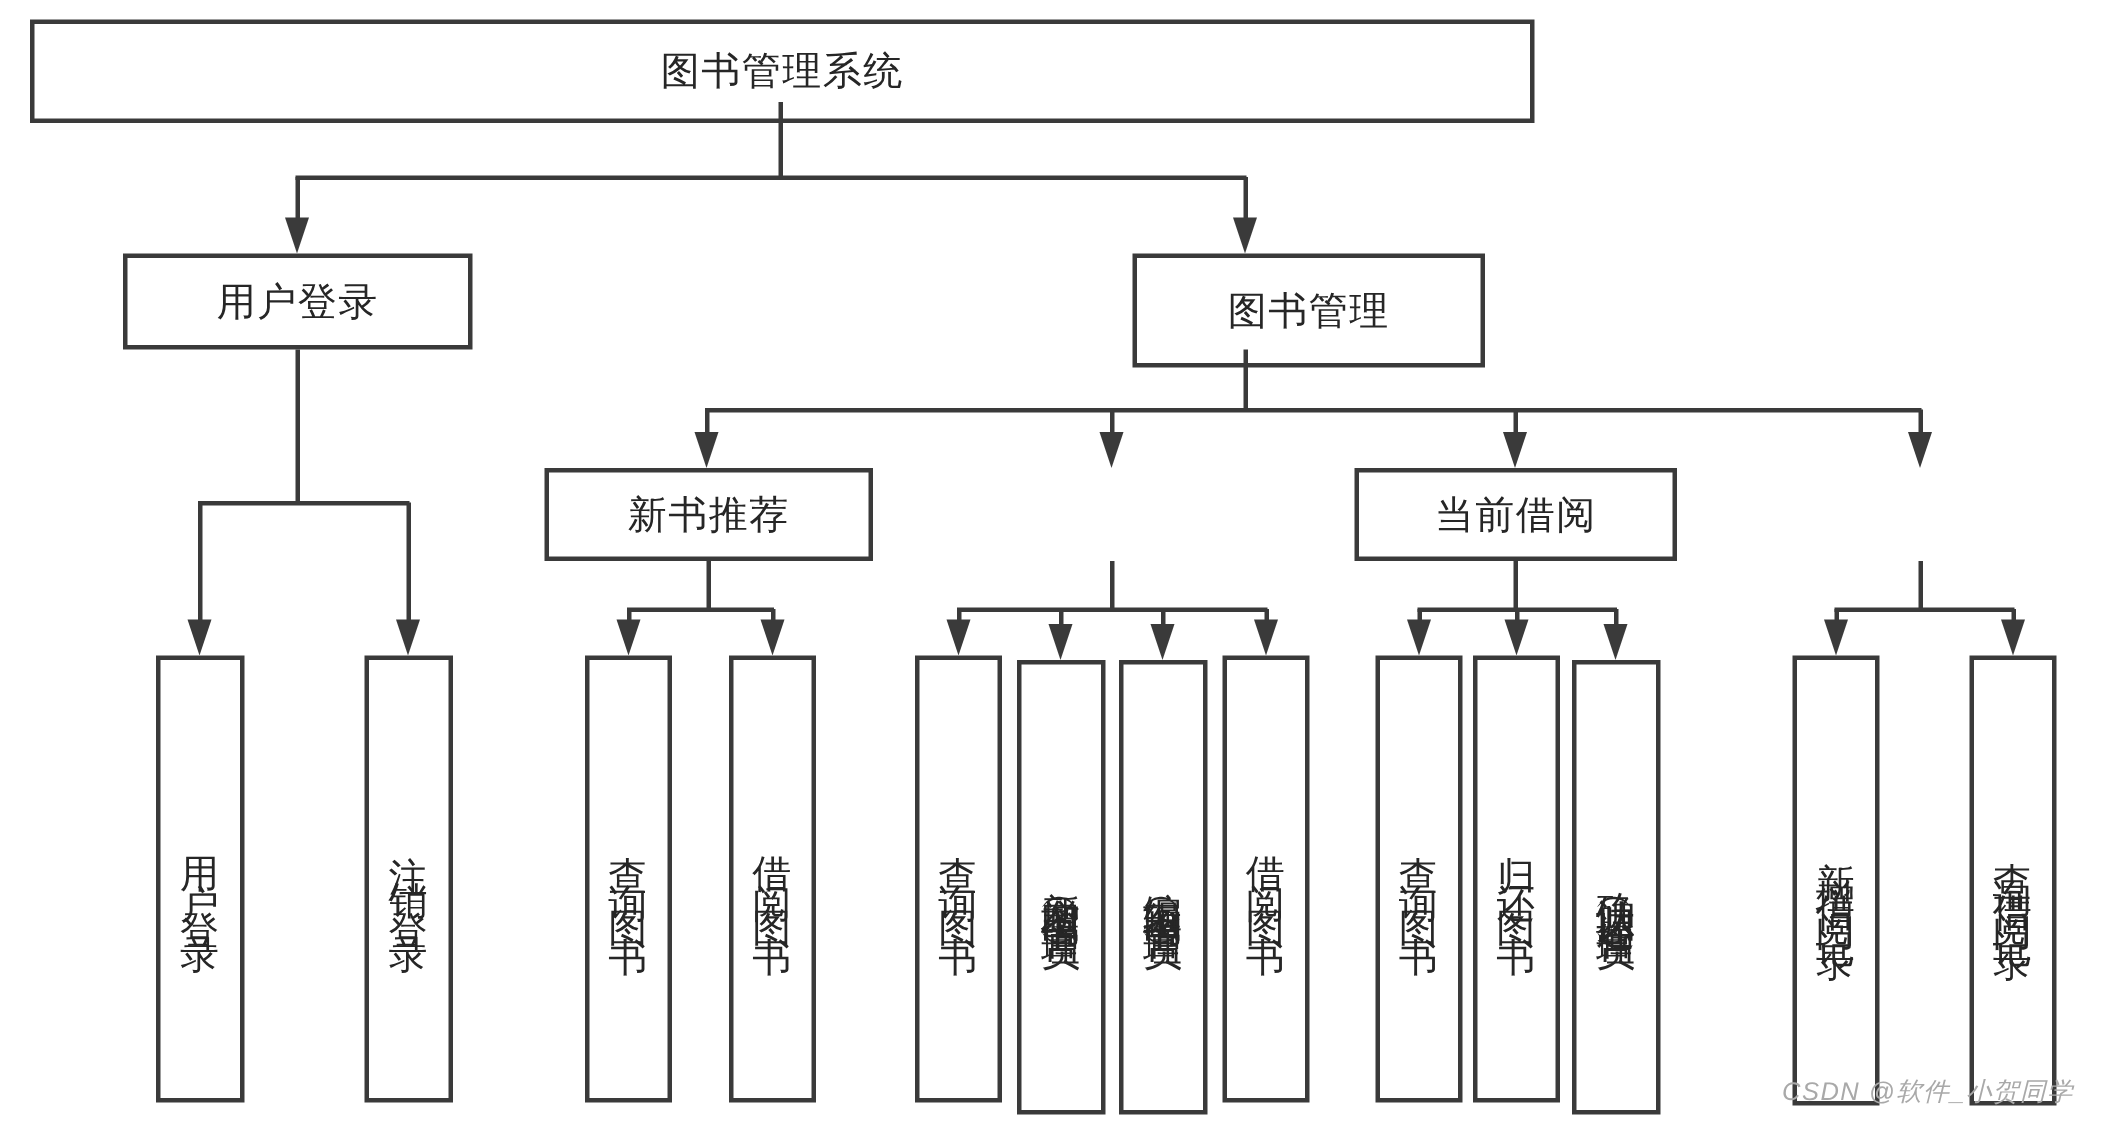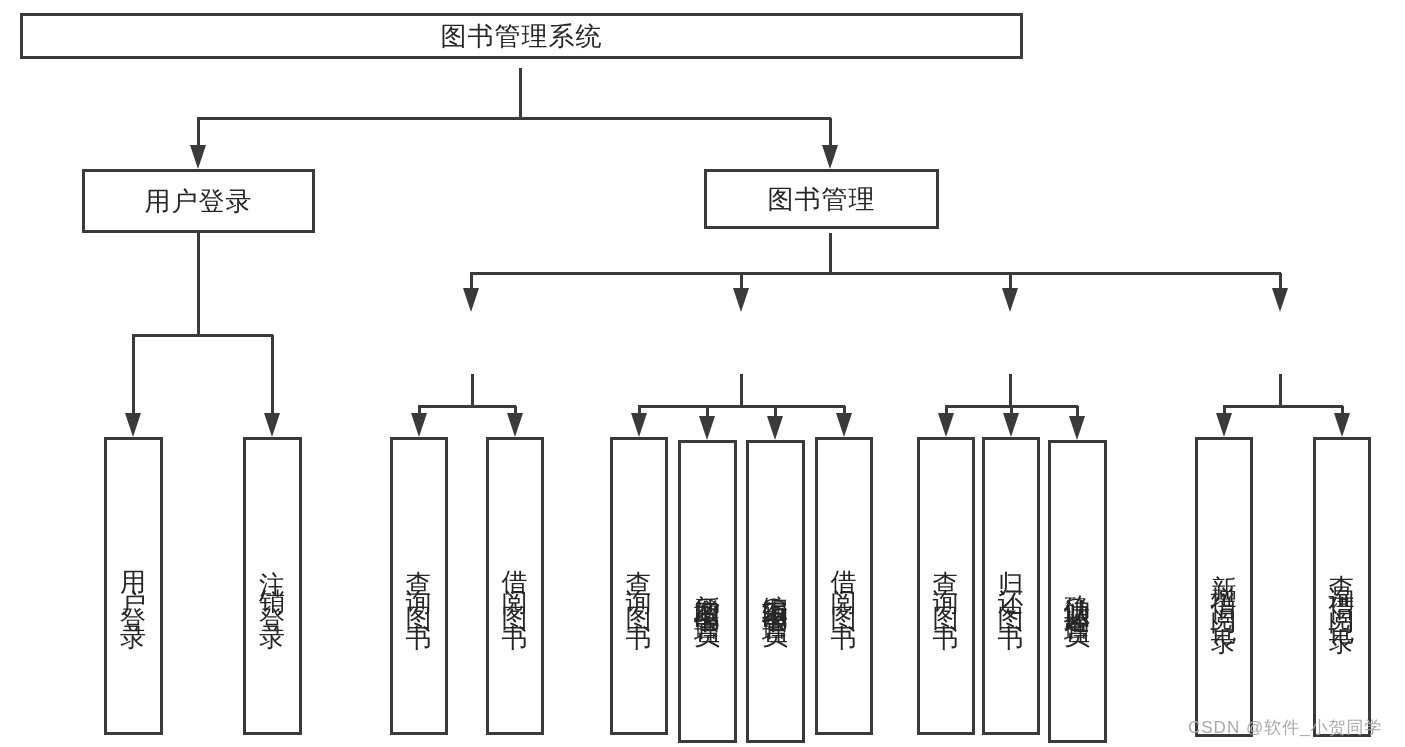--- a/index.html
+++ b/index.html
@@ -25,43 +25,43 @@
   .ls9{letter-spacing:4px;}
   .vline{position:absolute;width:3px;background:#3a3a3a;}
   .hline{position:absolute;height:3px;background:#3a3a3a;}
   .ahead{
     position:absolute;width:0;height:0;
     border-left:8px solid transparent;border-right:8px solid transparent;
     border-top:24px solid #3a3a3a;
   }
   .wm{
     position:absolute;left:1188px;top:716px;width:210px;
-    font-size:17px;color:#a9a9a9;letter-spacing:1px;white-space:nowrap;
+    font-size:17px;color:#a9a9a9;letter-spacing:1px;white-space:nowrap;font-style:italic;
   }
 </style>
 </head>
 <body>
 
 <div class="canvas">
 
-  <div class="hbox" style="left:20px;top:13px;width:1003px;height:46px">
+  <div class="hbox" style="left:20px;top:13px;width:1003px;height:69px">
     <span>图书管理系统</span>
   </div>
 
   <div class="vline" style="left:519px;top:68px;height:50px"></div>
   <div class="hline" style="left:197px;top:117px;width:634px"></div>
   <div class="vline" style="left:197px;top:118px;height:28px"></div>
   <div class="ahead" style="left:190px;top:145px"></div>
   <div class="vline" style="left:829px;top:118px;height:28px"></div>
   <div class="ahead" style="left:822px;top:145px"></div>
 
   <div class="hbox" style="left:82px;top:169px;width:233px;height:64px">
     <span>用户登录</span>
   </div>
-  <div class="hbox" style="left:704px;top:169px;width:235px;height:60px">
+  <div class="hbox" style="left:755px;top:169px;width:235px;height:76px">
     <span>图书管理</span>
   </div>
 
   <div class="vline" style="left:197px;top:233px;height:102px"></div>
   <div class="hline" style="left:132px;top:334px;width:141px"></div>
   <div class="vline" style="left:132px;top:335px;height:79px"></div>
   <div class="ahead" style="left:125px;top:413px"></div>
   <div class="vline" style="left:271px;top:335px;height:79px"></div>
   <div class="ahead" style="left:264px;top:413px"></div>
 
@@ -69,20 +69,26 @@
   <div class="hline" style="left:470px;top:272px;width:811px"></div>
   <div class="vline" style="left:470px;top:273px;height:16px"></div>
   <div class="ahead" style="left:463px;top:288px"></div>
   <div class="vline" style="left:740px;top:273px;height:16px"></div>
   <div class="ahead" style="left:733px;top:288px"></div>
   <div class="vline" style="left:1009px;top:273px;height:16px"></div>
   <div class="ahead" style="left:1002px;top:288px"></div>
   <div class="vline" style="left:1279px;top:273px;height:16px"></div>
   <div class="ahead" style="left:1272px;top:288px"></div>
 
+  <div class="hbox" style="left:363px;top:312px;width:219px;height:62px">
+    <span>新书推荐</span>
+  </div>
+  <div class="hbox" style="left:903px;top:312px;width:215px;height:62px">
+    <span>当前借阅</span>
+  </div>
 
   <div class="vline" style="left:471px;top:374px;height:32px"></div>
   <div class="hline" style="left:418px;top:405px;width:98px"></div>
   <div class="vline" style="left:418px;top:406px;height:8px"></div>
   <div class="ahead" style="left:411px;top:413px"></div>
   <div class="vline" style="left:514px;top:406px;height:8px"></div>
   <div class="ahead" style="left:507px;top:413px"></div>
 
   <div class="vline" style="left:740px;top:374px;height:32px"></div>
   <div class="hline" style="left:638px;top:405px;width:207px"></div>

